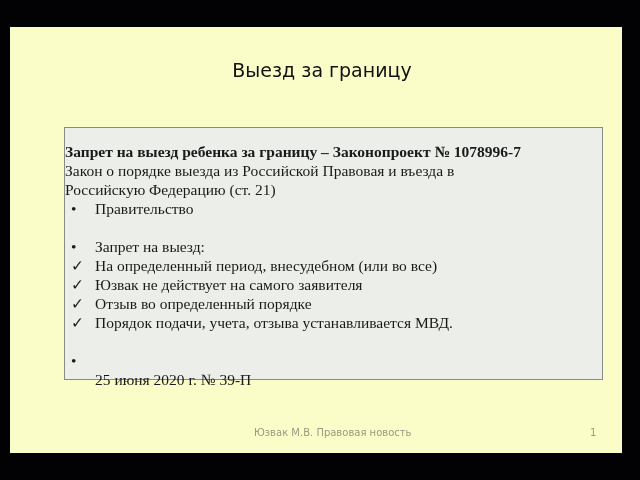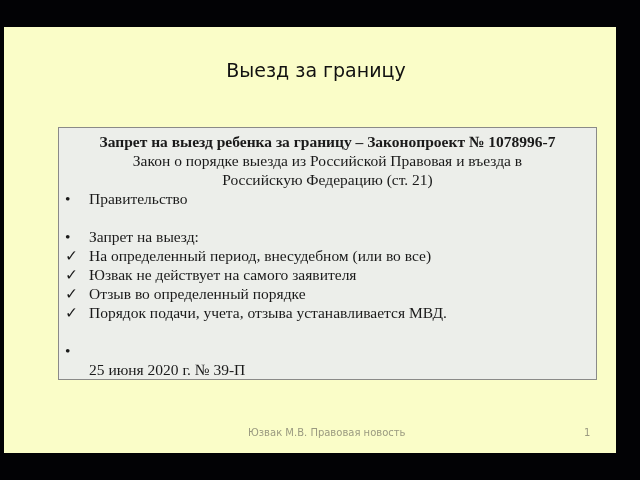--- a/index.html
+++ b/index.html
@@ -1,23 +1,23 @@
 <!DOCTYPE html>
 <html><head>
   <meta charset="utf-8">
   <style>
     html, body { margin:0; padding:0; }
     body { width:640px; height:480px; background:#020205; position:relative; overflow:hidden; }
-    .slide { position:absolute; left:4px; top:27px; width:612px; height:426px; background:#fafdc8; }
+    .slide { position:absolute; left:10px; top:27px; width:612px; height:426px; background:#fafdc8; }
     .title { position:absolute; left:0; width:624px; top:32px; text-align:center;
              font-family:"DejaVu Sans", sans-serif; font-size:19px; color:#111; }
     .box { position:absolute; left:54px; top:100px; width:539px; height:253px;
            background:#eceeea; border:1px solid #8a8a88; box-sizing:border-box;
            font-family:"Liberation Serif", serif; font-size:15.5px; color:#1a1a1a; line-height:19px; }
-    .hdr { text-align:center; padding-top:4px; }
+    .hdr { text-align:left; padding-top:14px; }
     .hdr .bold { font-weight:bold; }
     .row { display:flex; padding-left:6px; }
     .mark { width:24px; flex:0 0 24px; }
     .gap { height:19px; }
     .footer { position:absolute; top:400px; font-family:"DejaVu Sans", sans-serif; font-size:10px; color:#9a9a80; }
   </style>
 </head>
 <body>
 
 <div class="slide">

